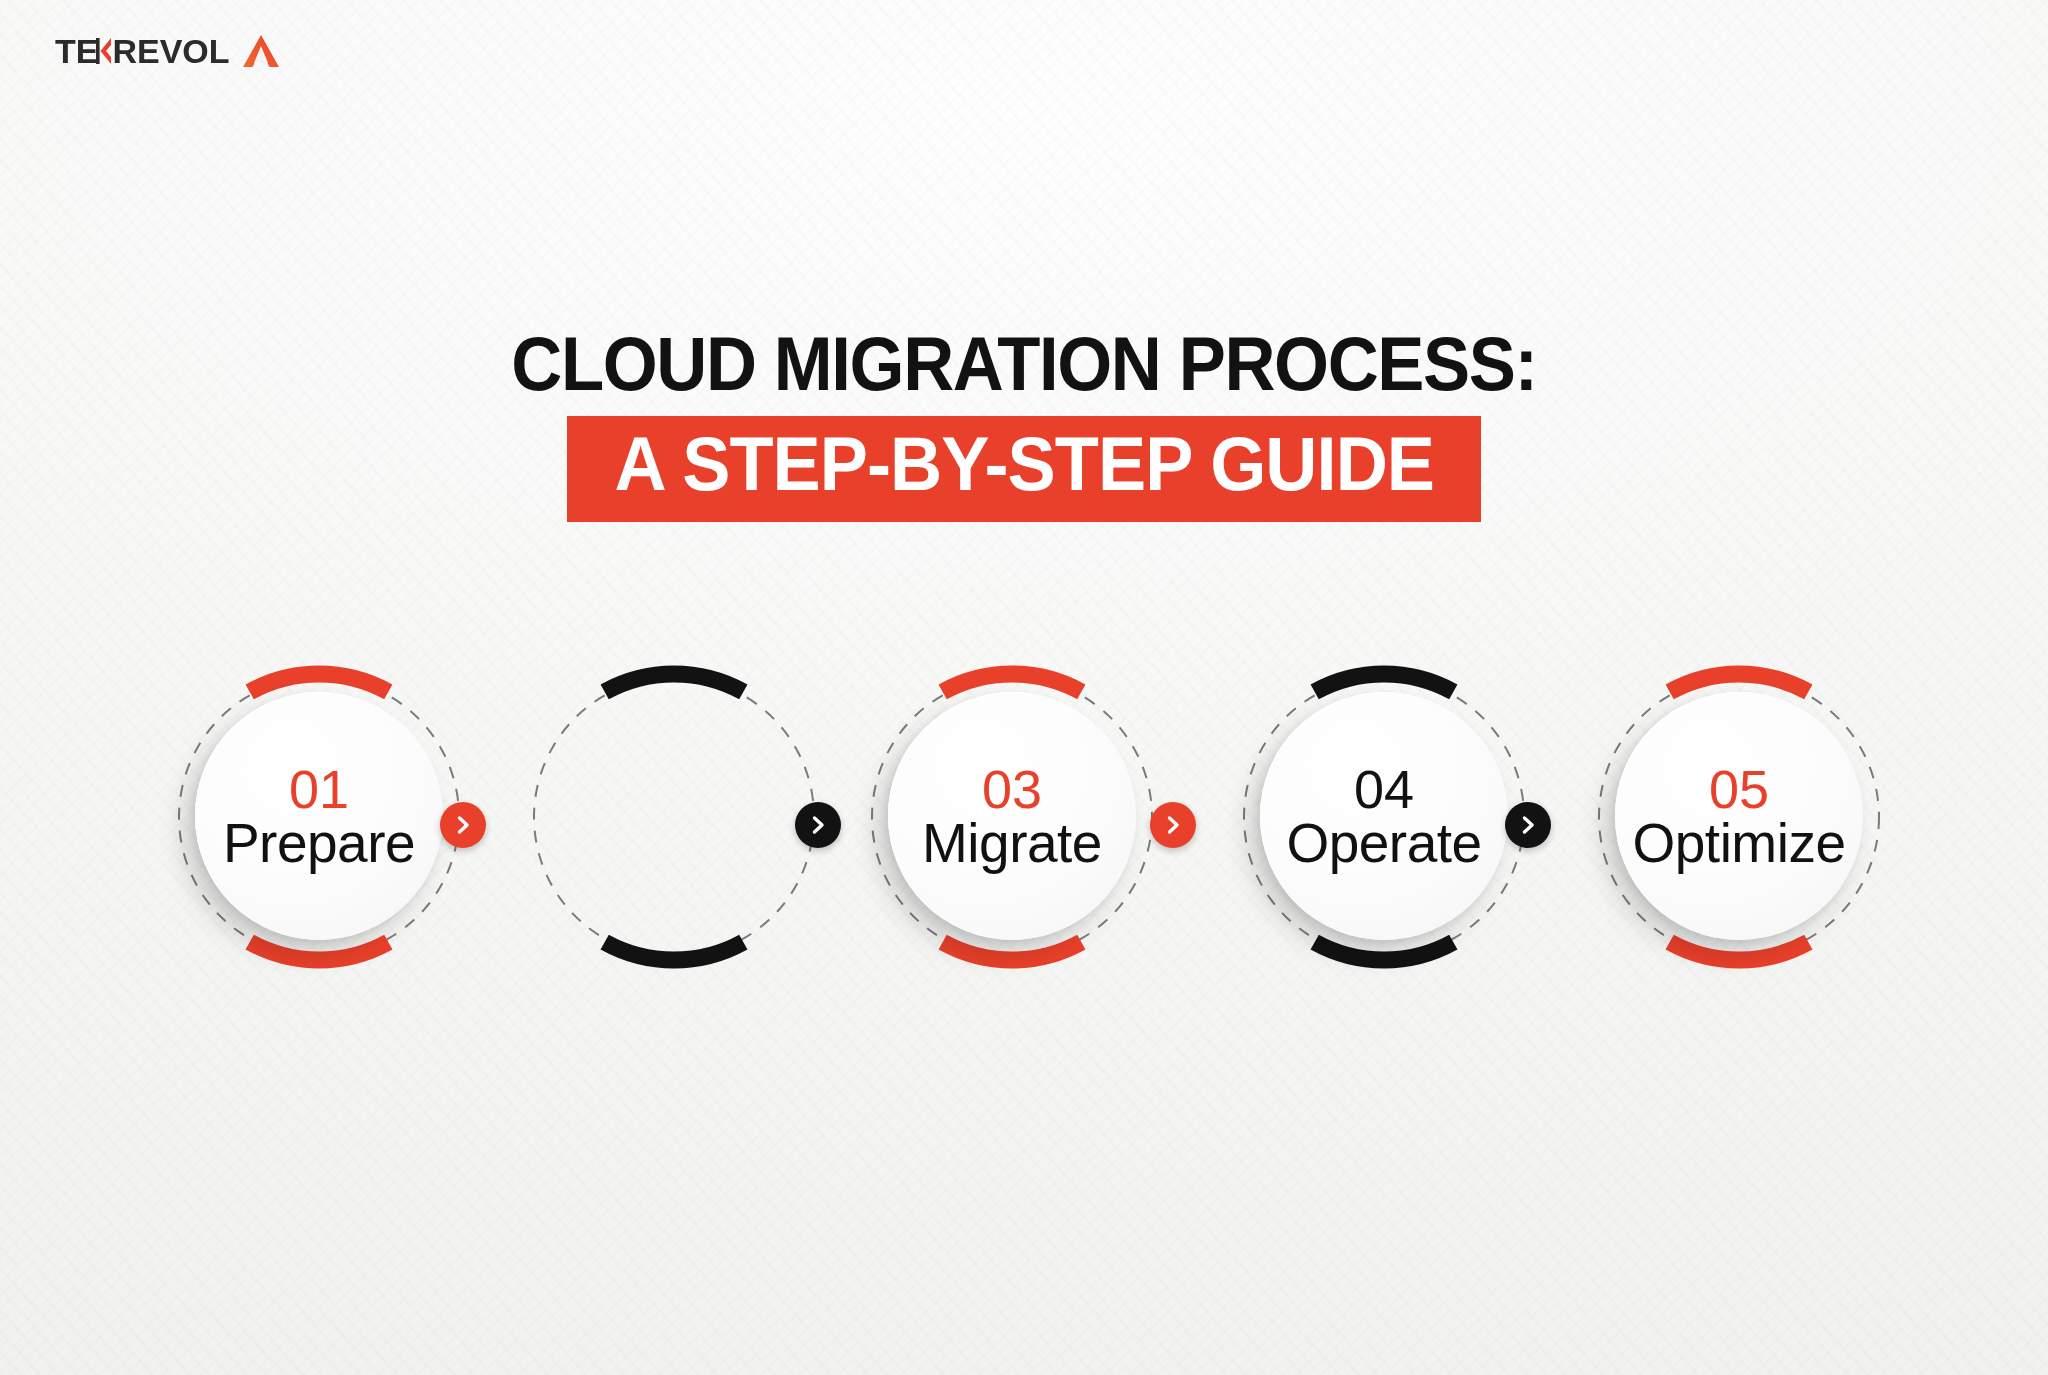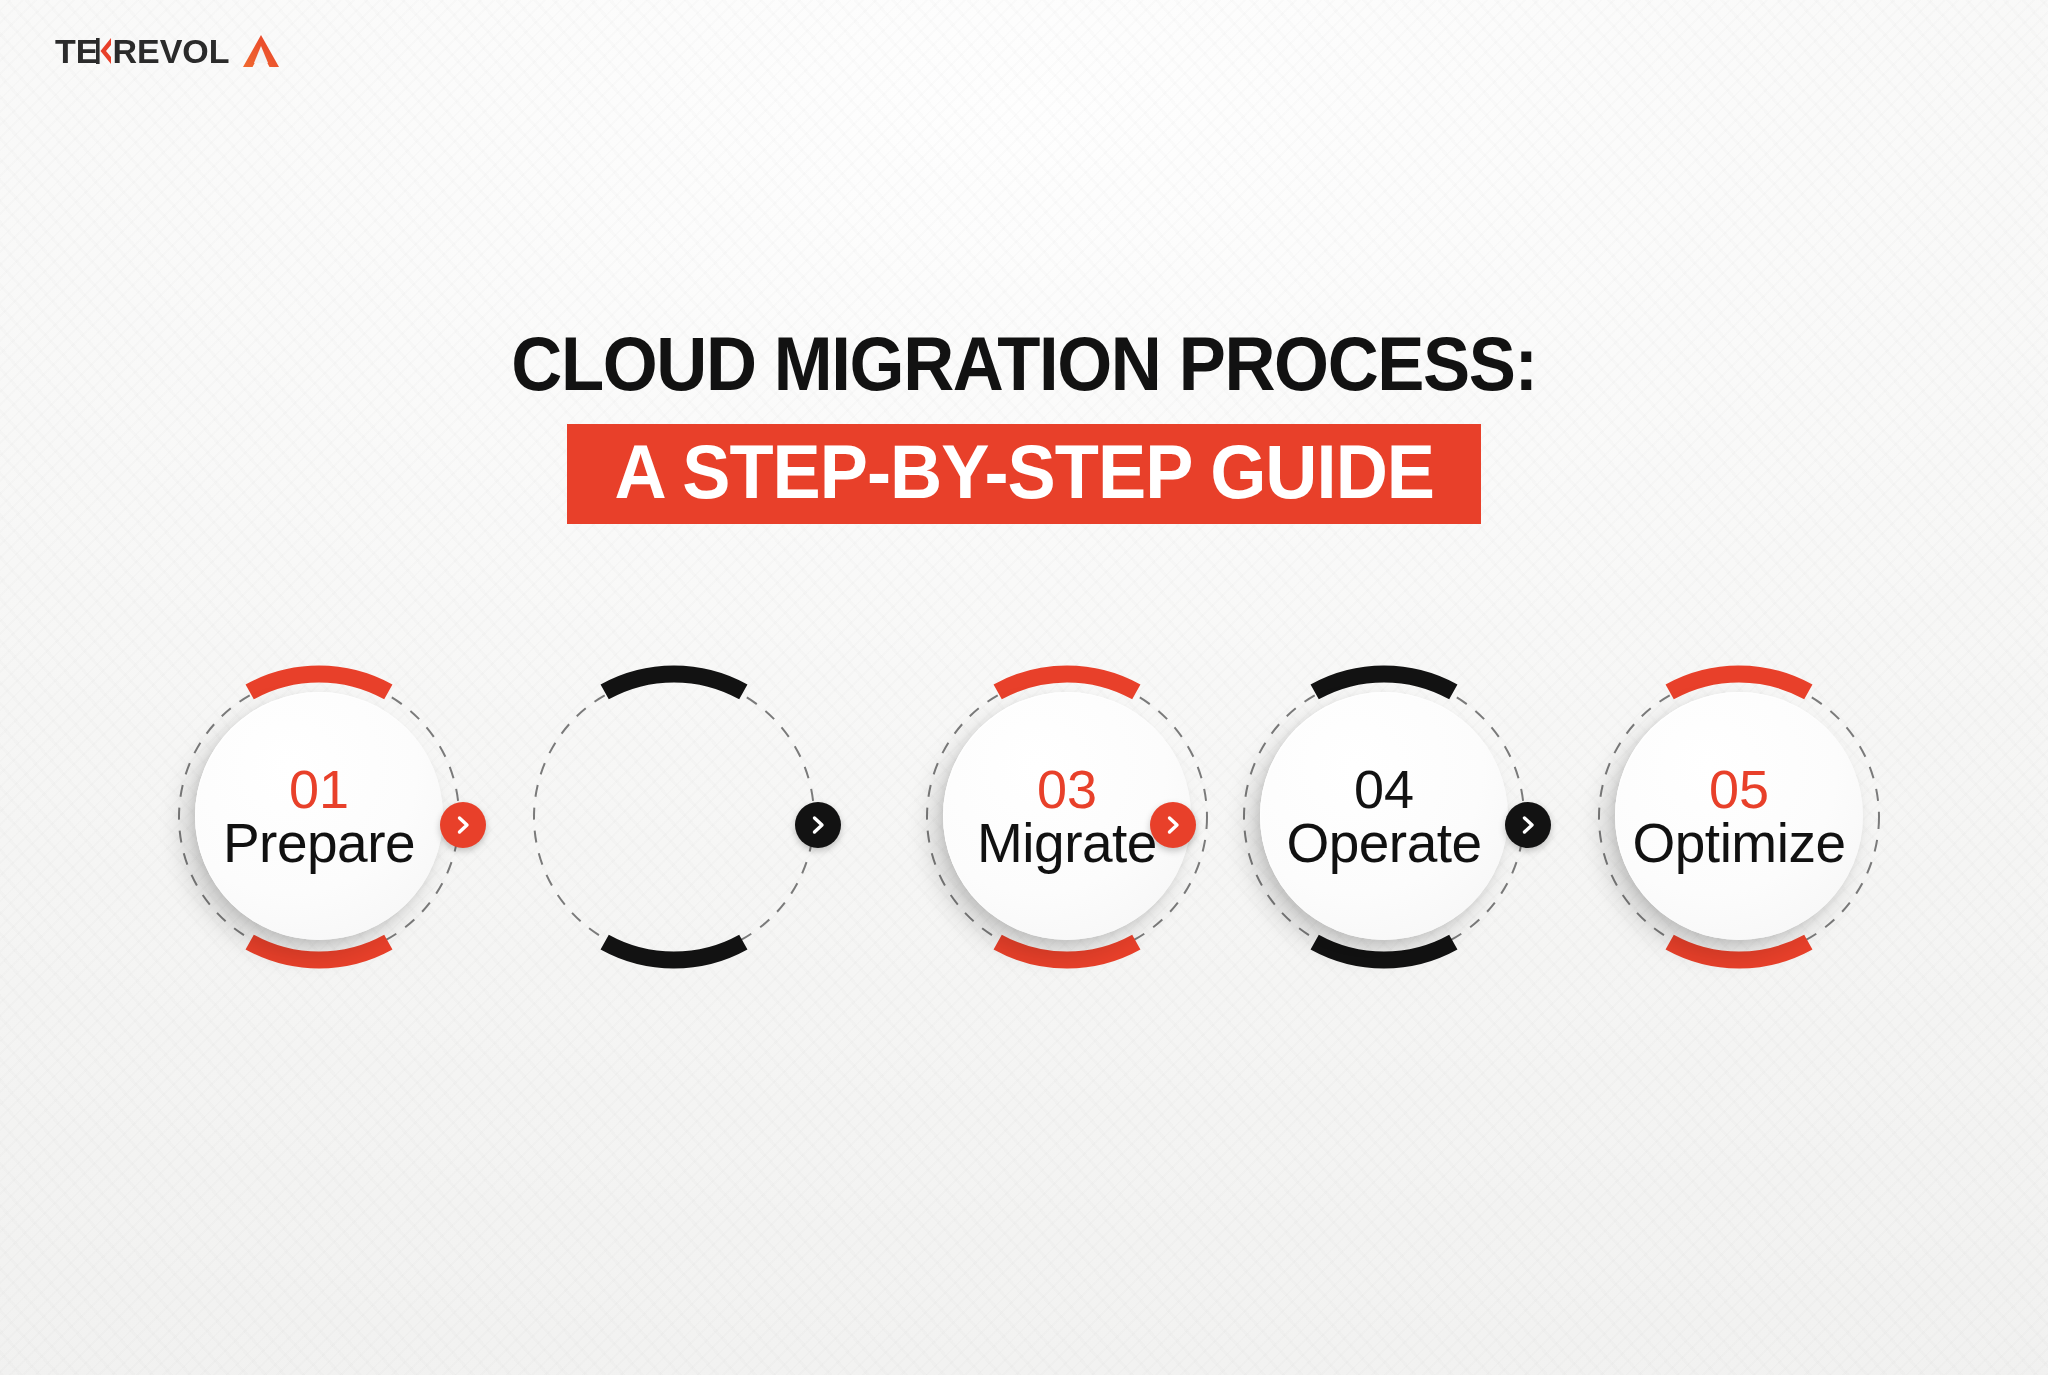--- a/index.html
+++ b/index.html
@@ -87,23 +87,23 @@
     font-size: 76px;
     line-height: 1.0;
     letter-spacing: -1.5px;
     color: #121212;
     transform: scaleX(0.93);
     transform-origin: center;
     white-space: nowrap;
   }
   #title-banner {
     display: inline-block;
-    margin-top: 22px;
+    margin-top: 14px;
     background: #e8402a;
-    padding: 10px 26px 14px 26px;
+    padding: 10px 26px 20px 26px;
     line-height: 1.0;
     text-align: center;
   }
   #title-line2 {
     font-family: "Liberation Sans", sans-serif;
     font-weight: bold;
     font-size: 76px;
     letter-spacing: -1px;
     color: #ffffff;
     transform: scaleX(0.95);
@@ -247,21 +247,21 @@
         <path d="M 233.3277756952262 292.0706181209336 A 143 143 0 0 1 94.6722243047738 292.0706181209336" fill="none" stroke="#121212" stroke-width="17"></path>
       </svg>
     </div>
     <div class="arrow" style="background: rgb(18, 18, 18); left: 795px;">
       <span>
         <svg width="22" height="22" viewBox="0 0 22 22">
           <path d="M7.5 4 L15 11 L7.5 18" fill="none" stroke="#ffffff" stroke-width="3.4" stroke-linecap="round" stroke-linejoin="round"></path>
         </svg>
       </span>
     </div>
-    <div class="step" style="left: 903px;">
+    <div class="step" style="left: 848px;">
       <svg class="ring-svg" viewBox="0 0 330 350">
         <circle cx="164" cy="167" r="140" fill="none" stroke="#7a7a7a" stroke-width="2" stroke-dasharray="12 11"></circle>
         <path d="M 94.6722243047738 41.9293818790664 A 143 143 0 0 1 233.3277756952262 41.92938187906641" fill="none" stroke="#e8402a" stroke-width="17"></path>
         <path d="M 233.3277756952262 292.0706181209336 A 143 143 0 0 1 94.6722243047738 292.0706181209336" fill="none" stroke="#e8402a" stroke-width="17"></path>
       </svg>
       <div class="disc">
         <div class="step-num" style="color: rgb(232, 64, 42);">03</div>
         <div class="step-label">Migrate</div>
       </div>
     </div>

